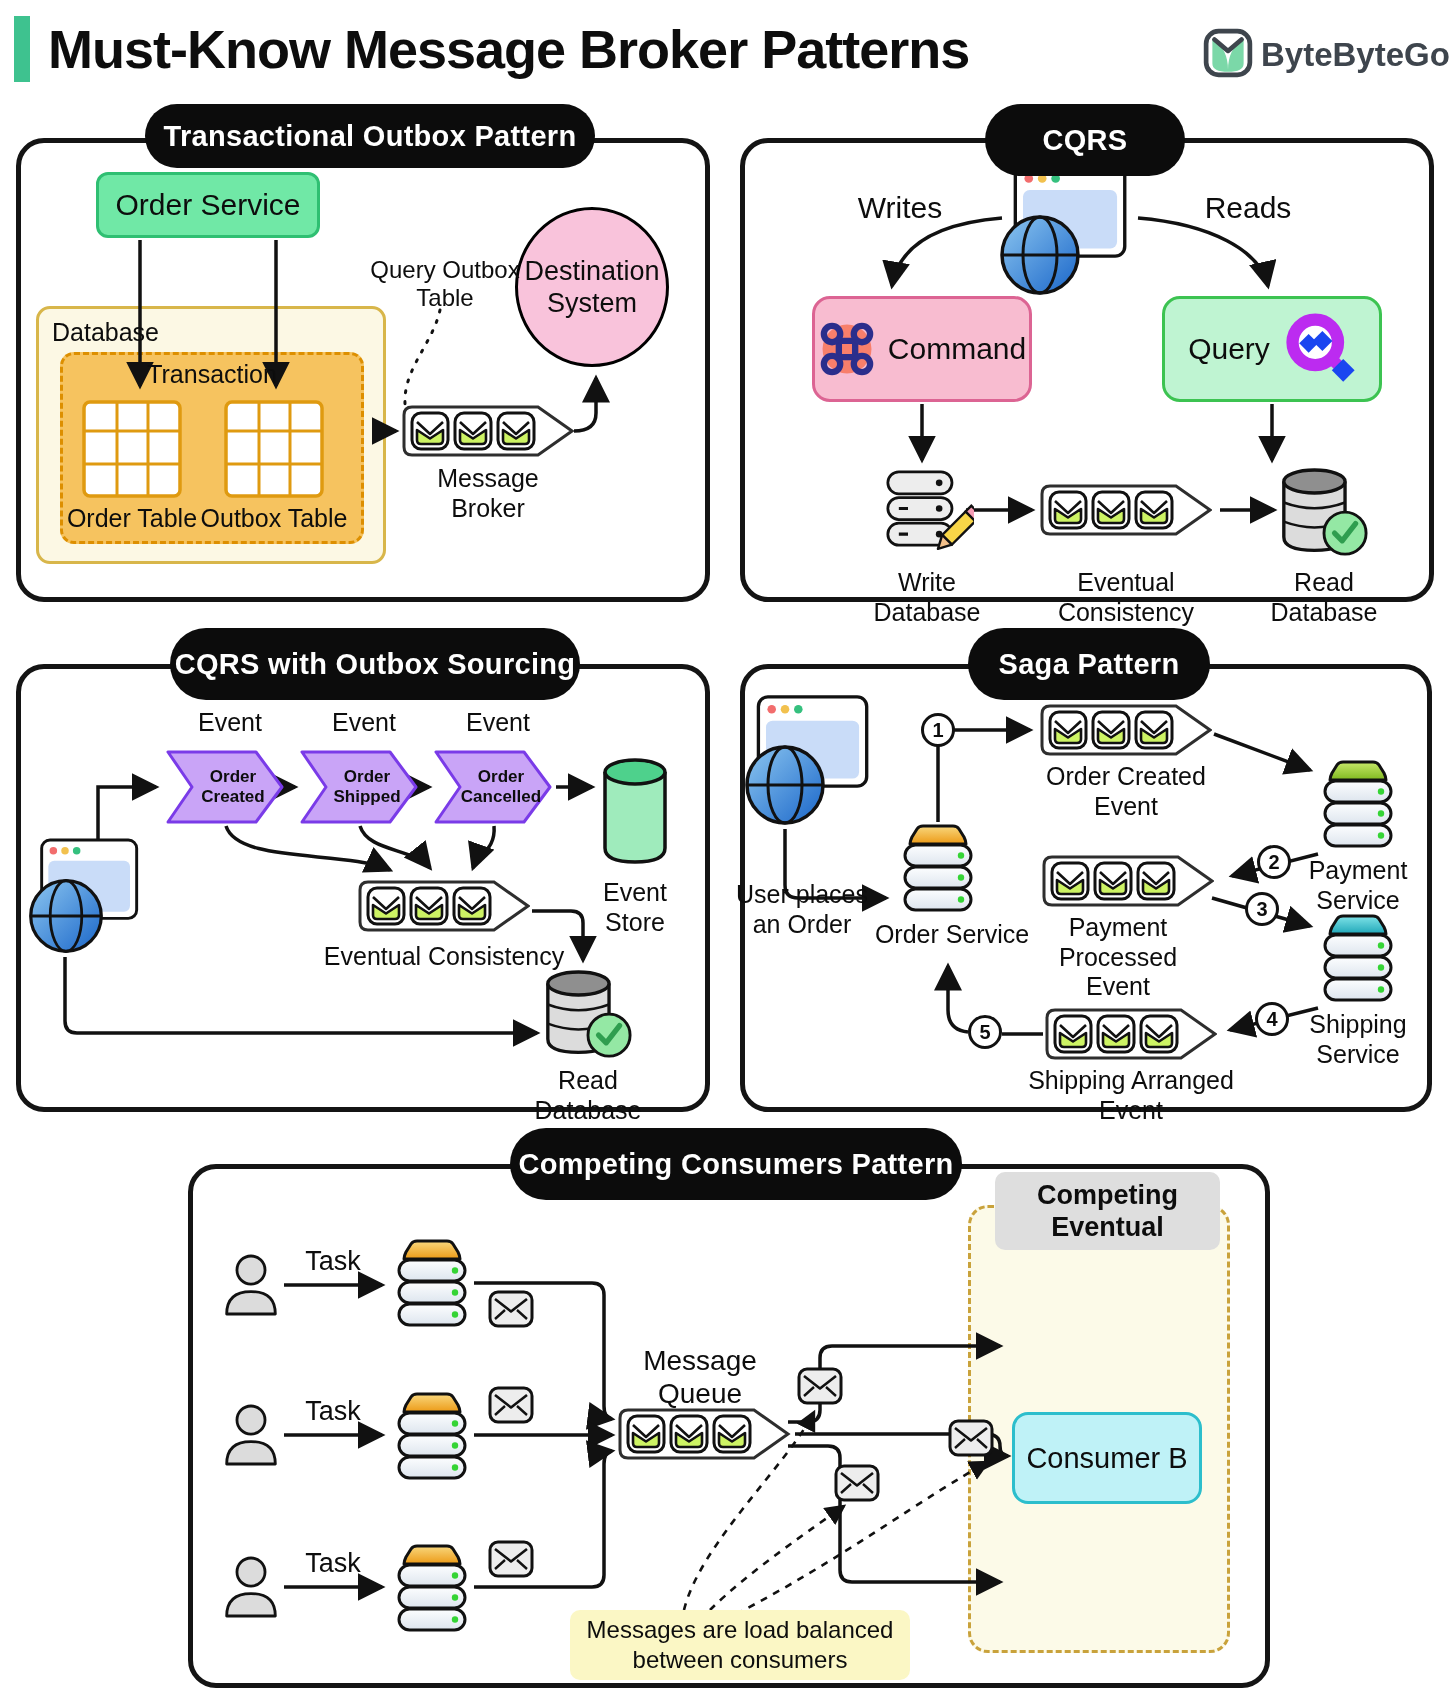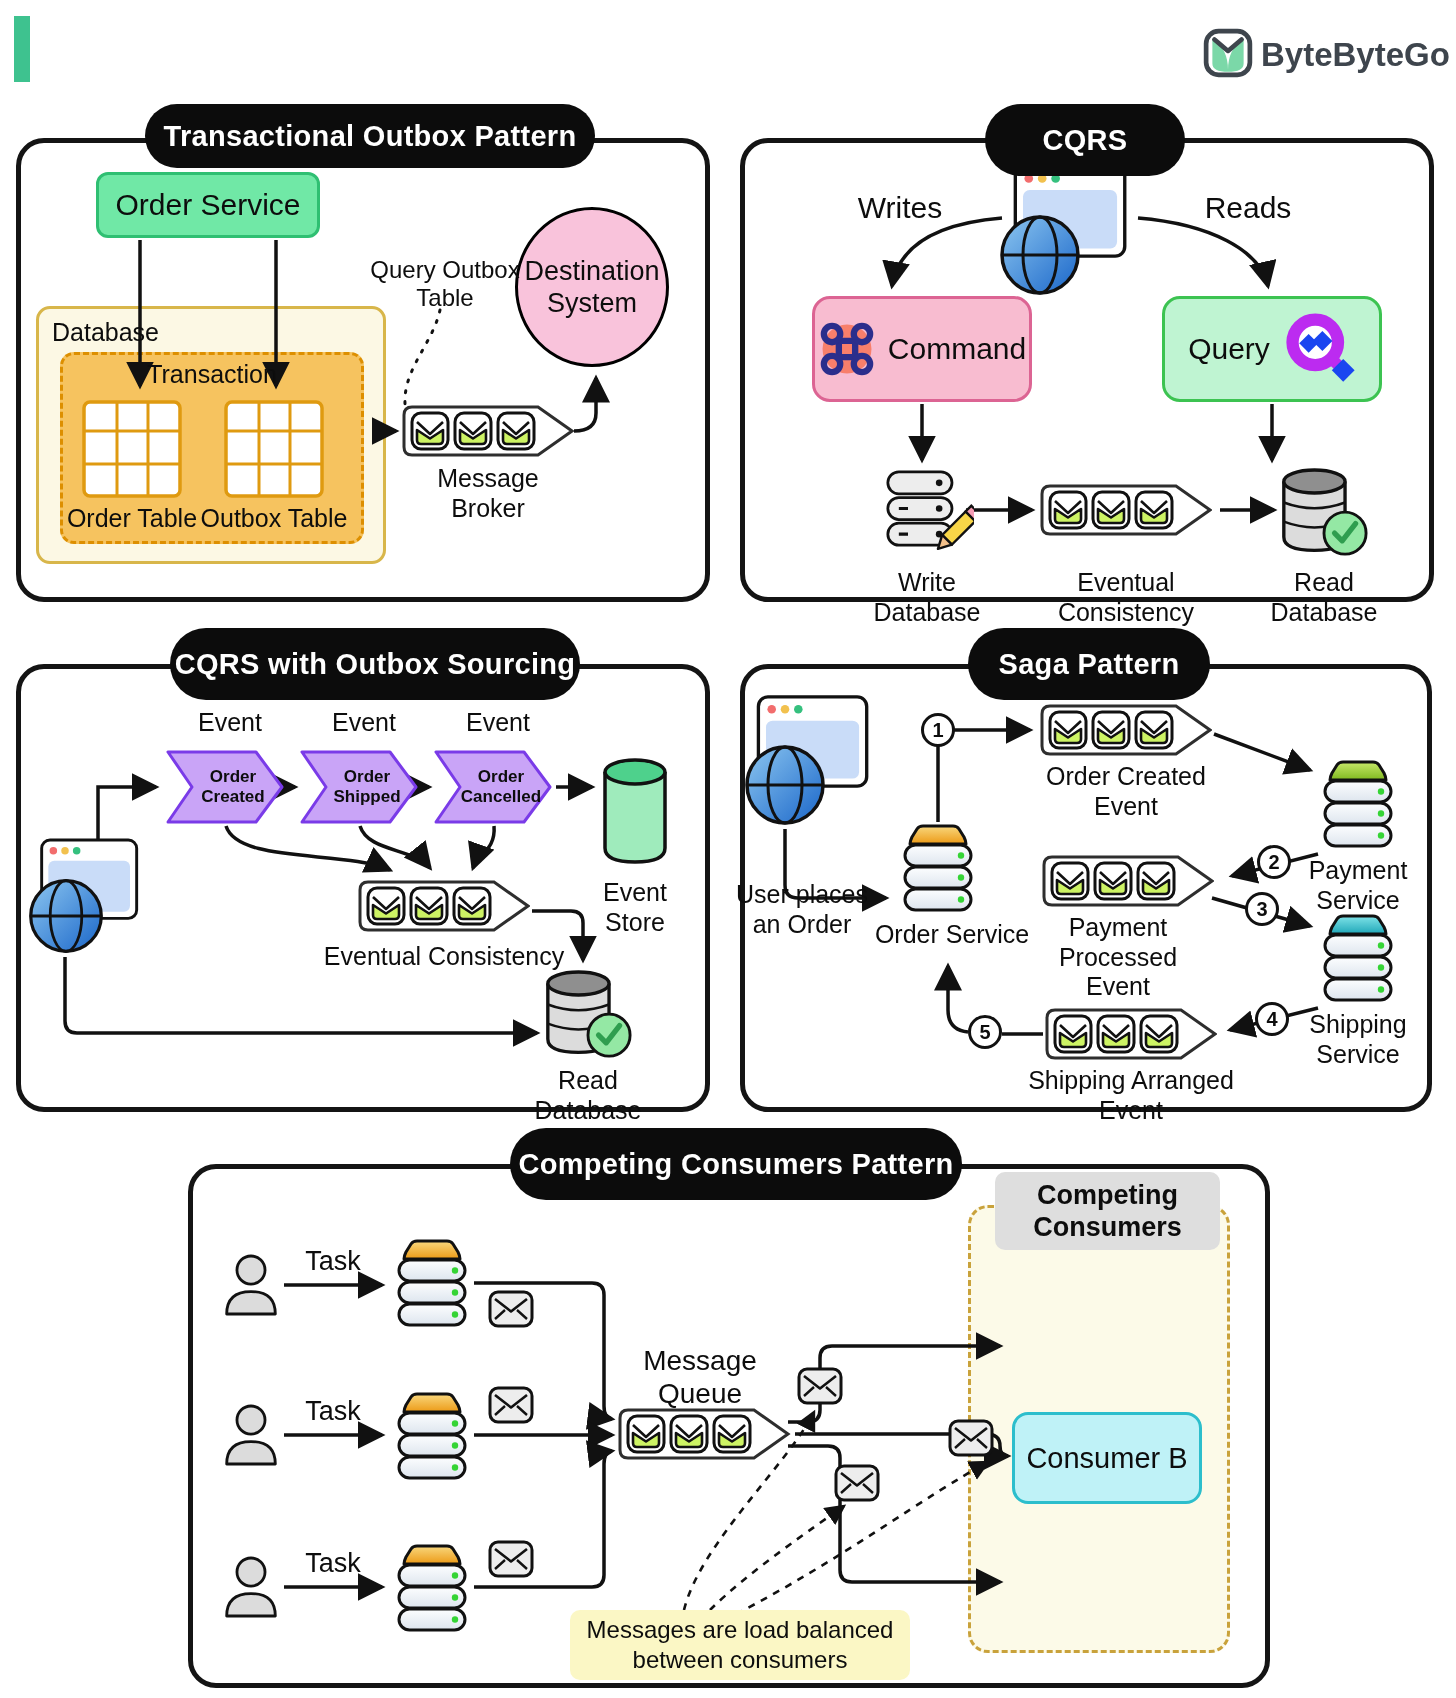--- a/index.html
+++ b/index.html
@@ -153,20 +153,21 @@
 
       <symbol id="sym-logo" viewBox="0 0 48 48">
         <rect x="3" y="3" width="42" height="42" rx="12" fill="#fff" stroke="#3E454D" stroke-width="4.5"></rect>
         <path d="M9 10 Q24 20 24 40 Q24 20 39 10 L39 34 Q39 42 24 42 Q9 42 9 34 Z" fill="#7BD8A8"></path>
         <path d="M11 11 L24 22 L37 11" fill="none" stroke="#3E454D" stroke-width="4.5" stroke-linecap="round" stroke-linejoin="round"></path>
       </symbol>
     </defs>
   </svg>
 
   <div class="abs" style="left:14px;top:16px;width:16px;height:66px;background:#3EC28F;"></div>
+  <div class="title" style="left:48px;top:18px;">Must-Know Message Broker Patterns</div>
   <svg class="abs" style="left:1203px;top:28px;" width="50" height="50">
       <use href="#sym-logo" width="50" height="50"></use>
     </svg>
   <div class="brand" style="left:1261px;top:36px;">ByteByteGo</div>
 
   <div class="panel" style="left:16px;top:138px;width:694px;height:464px;"></div>
   <div class="badge" style="left:145px;top:104px;width:450px;height:64px;">Transactional Outbox Pattern</div>
 
   <div class="abs" style="left:16px;top:138px;width:694px;height:464px;">
     <svg class="conn" viewBox="0 0 694 464">
@@ -484,21 +485,21 @@
       <path d="M607 270 H798 Q812 270 812 282 Q812 292 820 292" stroke="#111" stroke-width="3.5" fill="none" marker-end="url(#ahE)"></path>
       <path d="M600 282 H640 Q652 282 652 294 V406 Q652 418 664 418 H812" stroke="#111" stroke-width="3.5" fill="none" marker-end="url(#ahE)"></path>
 
       <path d="M496 446 C512 380 600 300 626 248" stroke="#111" stroke-width="2.6" fill="none" stroke-dasharray="7 7" marker-end="url(#ahE)"></path>
       <path d="M522 446 C560 408 628 362 656 342" stroke="#111" stroke-width="2.6" fill="none" stroke-dasharray="7 7" marker-end="url(#ahE)"></path>
       <path d="M548 450 C650 398 740 330 800 298" stroke="#111" stroke-width="2.6" fill="none" stroke-dasharray="7 7" marker-end="url(#ahE)"></path>
     </svg>
 
     <div class="dashedbox" style="left:780px;top:41px;width:262px;height:448px;"></div>
     <div class="grayhdr" style="left:807px;top:8px;width:225px;height:78px;">Competing
-Consumers</div>
+Eventual</div>
 
     <svg class="abs" style="left:34px;top:88px;z-index:3;" width="58" height="66">
         <use href="#sym-person" width="58" height="66"></use>
       </svg>
     <div class="lbl" style="left:145px;top:82px;font-size:27px;">Task</div>
     <div class="abs" style="left:204px;top:73px;z-index:3;--top:url(#gOrange);">
       <svg width="80" height="92">
           <use href="#sym-server" width="80" height="92"></use>
         </svg></div>
     <svg class="abs" style="left:300px;top:126px;z-index:3;" width="46" height="38">

